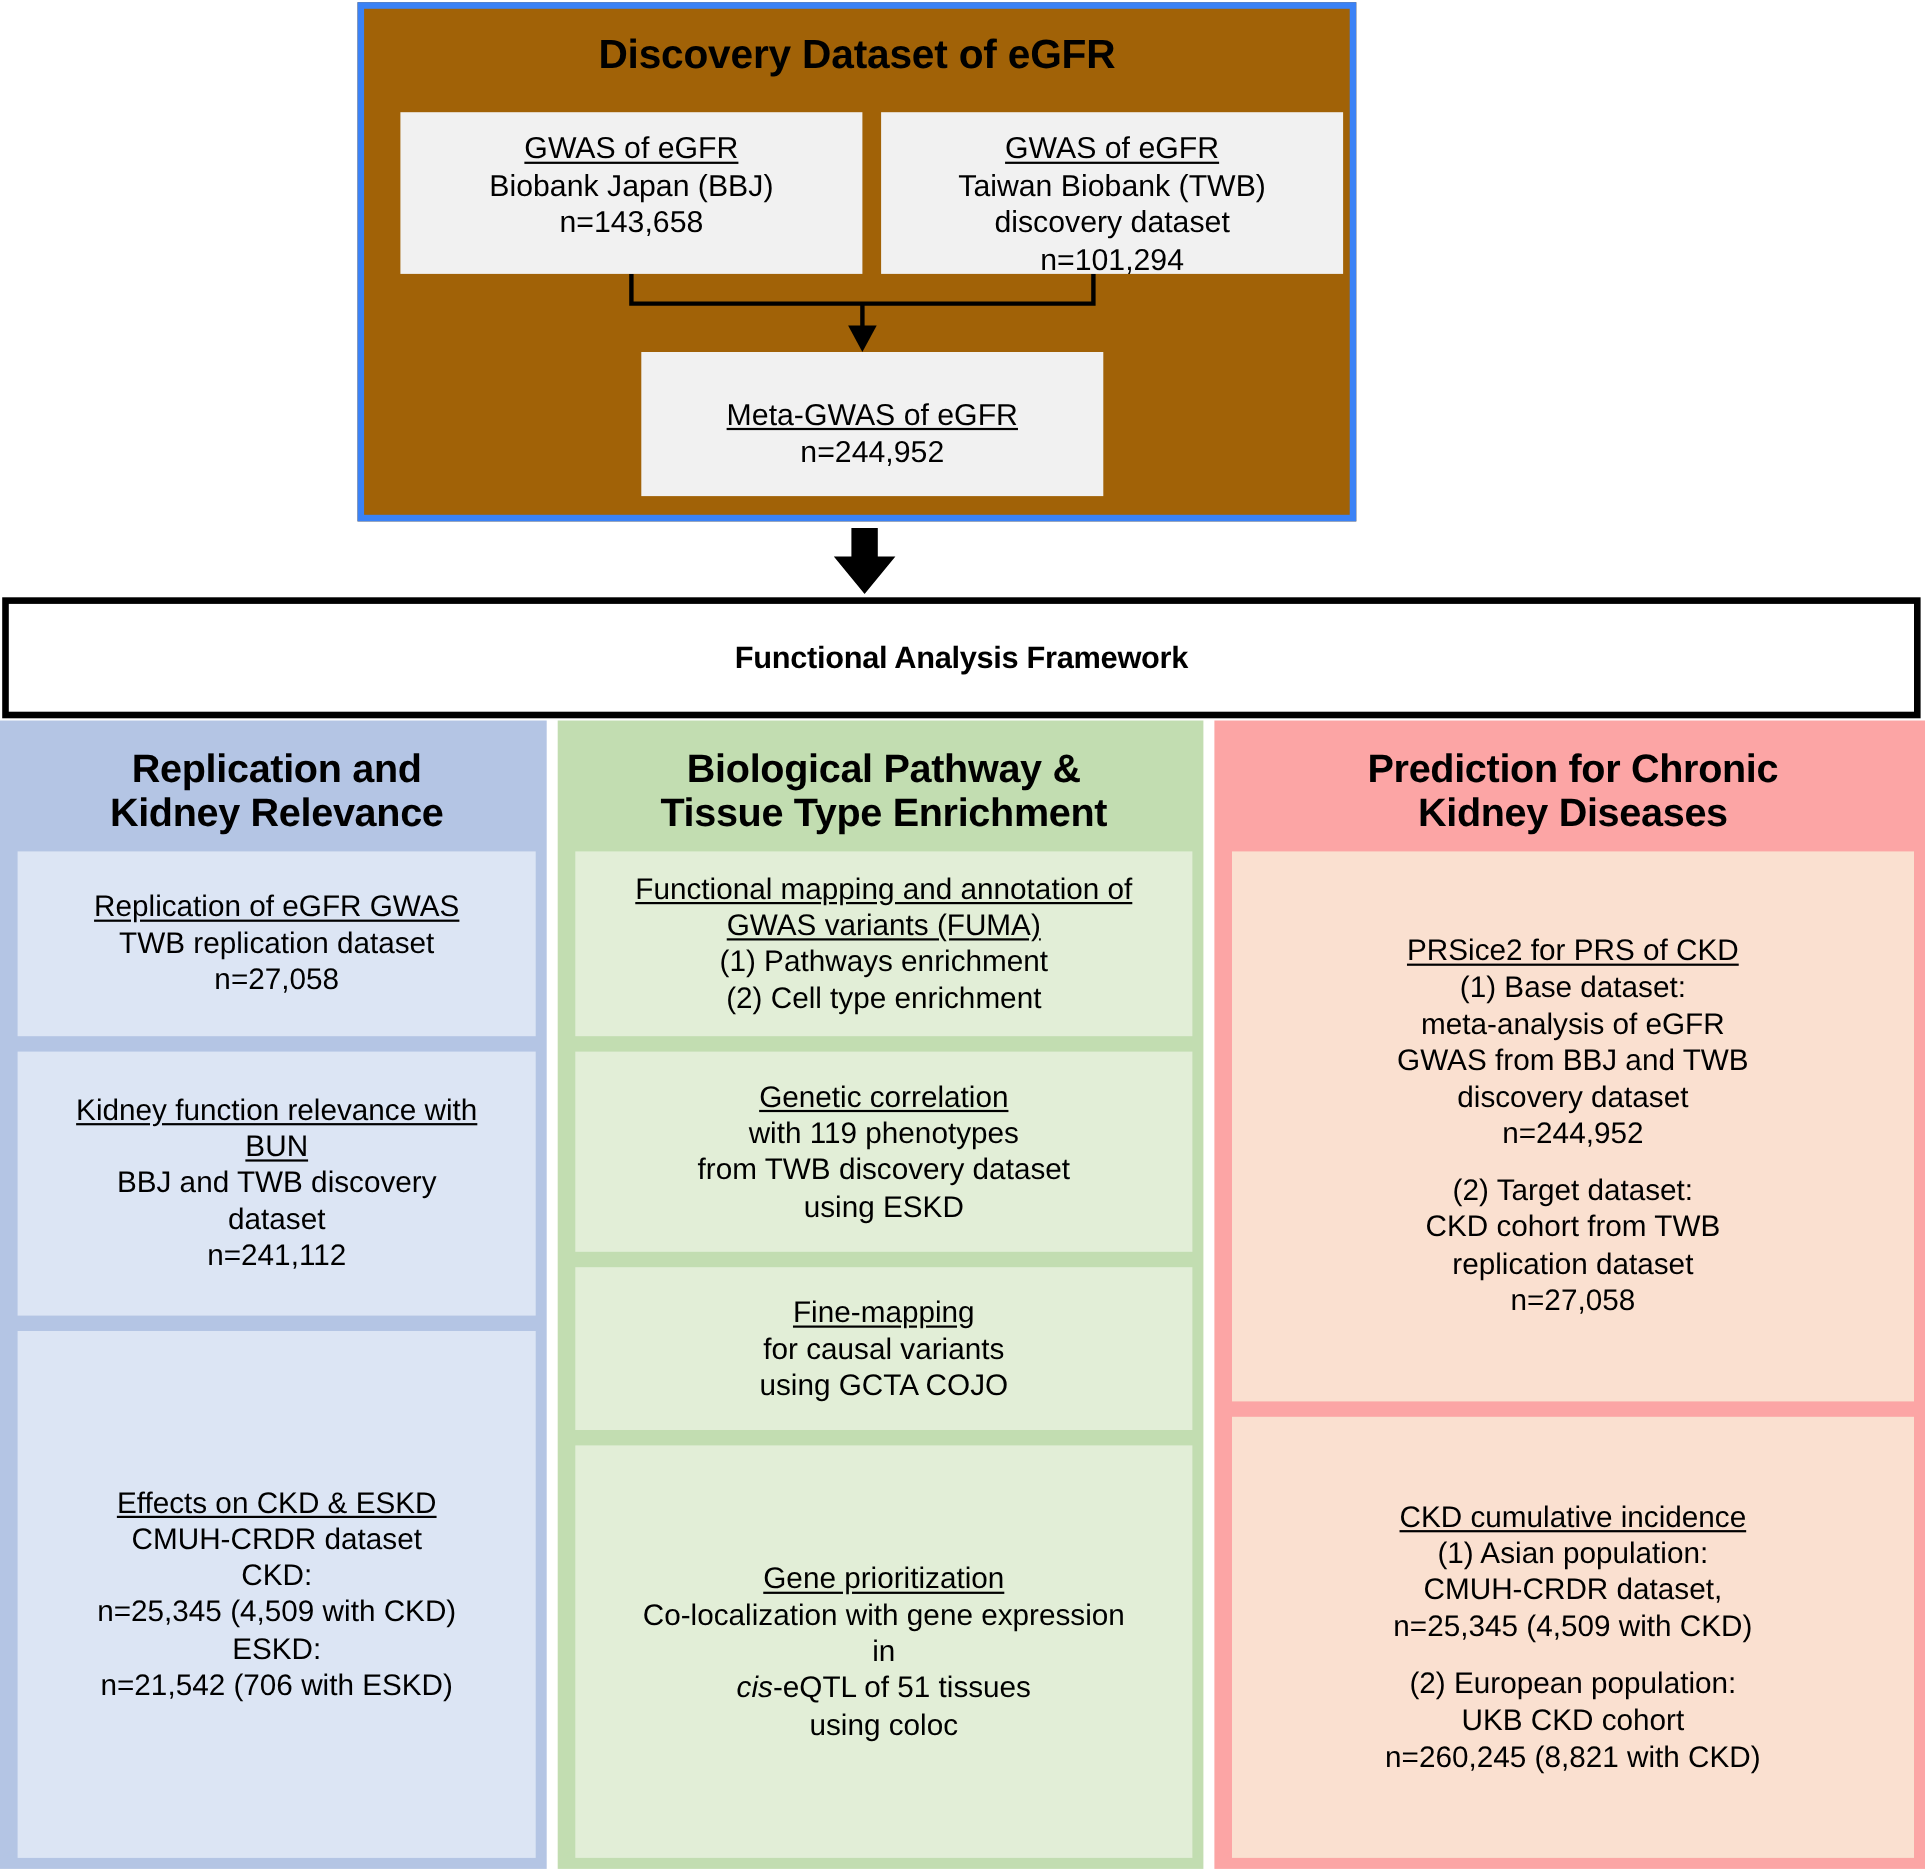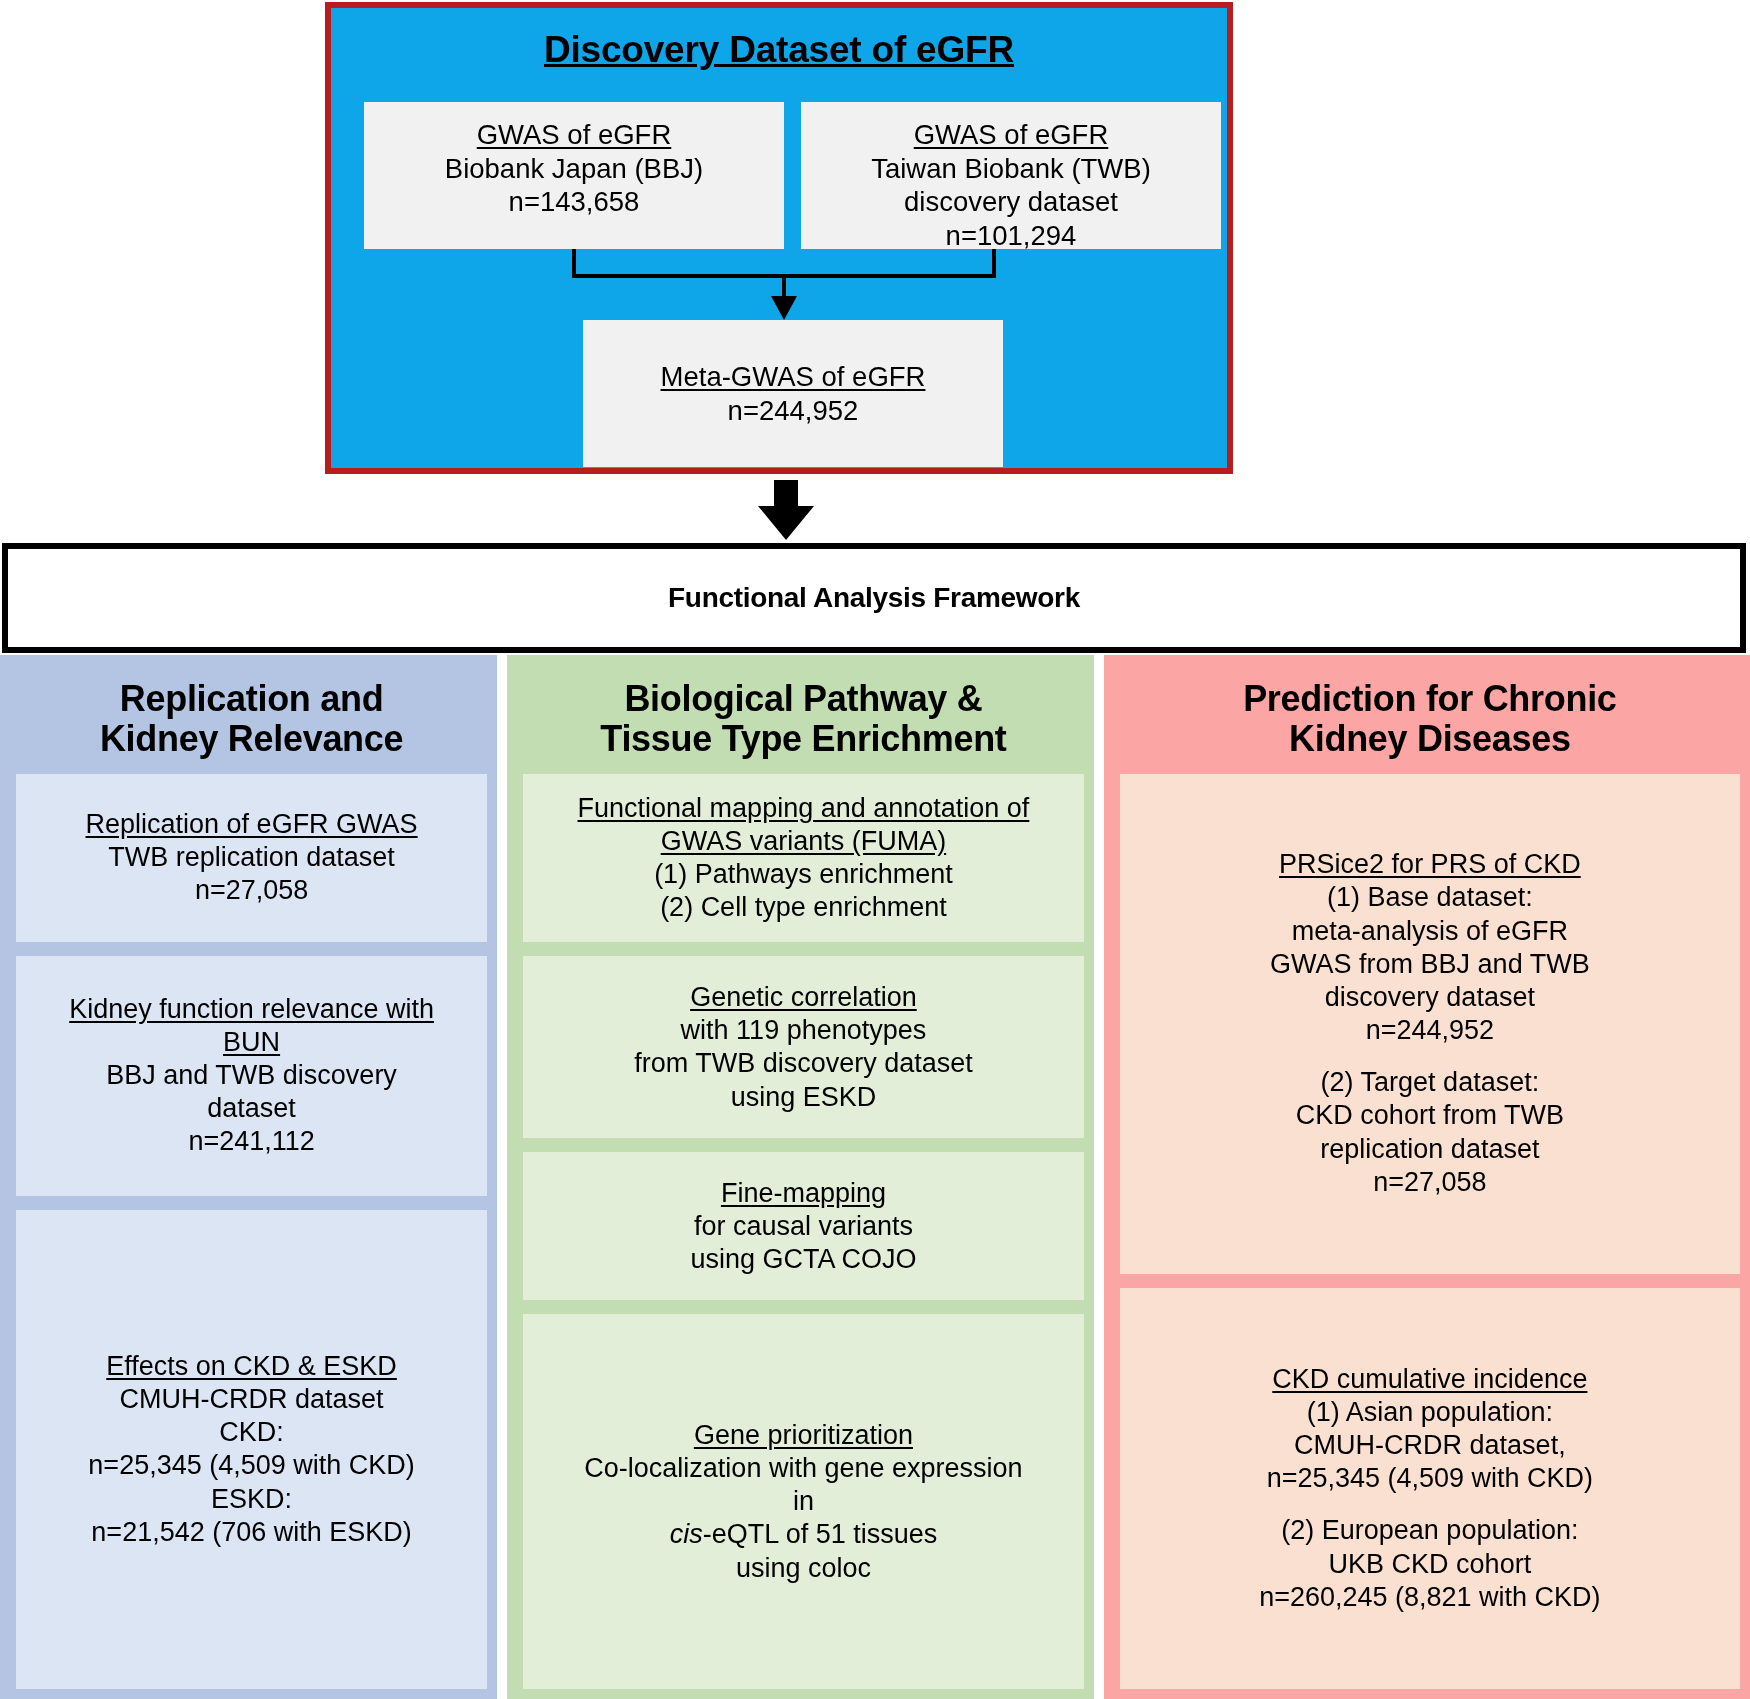--- a/index.html
+++ b/index.html
@@ -16,24 +16,23 @@
     position: relative;
   }
 
   
   #discovery-panel {
     position: absolute;
     left: 325px;
     top: 2px;
     width: 908px;
     height: 472px;
-    background: #0ea5e9;
-    border: 6px solid #b91c1c;
-    box-sizing: border-box;
-    text-decoration: underline;
+    background: #a16207;
+    border: 6px solid #3b82f6;
+    box-sizing: border-box;
   }
   #discovery-title {
     text-align: center;
     font-size: 37px;
     font-weight: bold;
     letter-spacing: -0.2px;
     padding-top: 22px;
     line-height: 1.1;
   }
   .light-box {
@@ -57,21 +56,21 @@
     top: 94px;
     width: 420px;
     height: 147px;
     padding-top: 16px;
   }
   #meta-gwas-box {
     position: absolute;
     left: 252px;
     top: 312px;
     width: 420px;
-    height: 147px;
+    height: 131px;
     padding-top: 40px;
   }
   .ul { text-decoration: underline; text-underline-offset: 3px; }
 
   
   #connector {
     position: absolute;
     left: 0; top: 0; width: 100%; height: 100%;
     pointer-events: none;
   }

